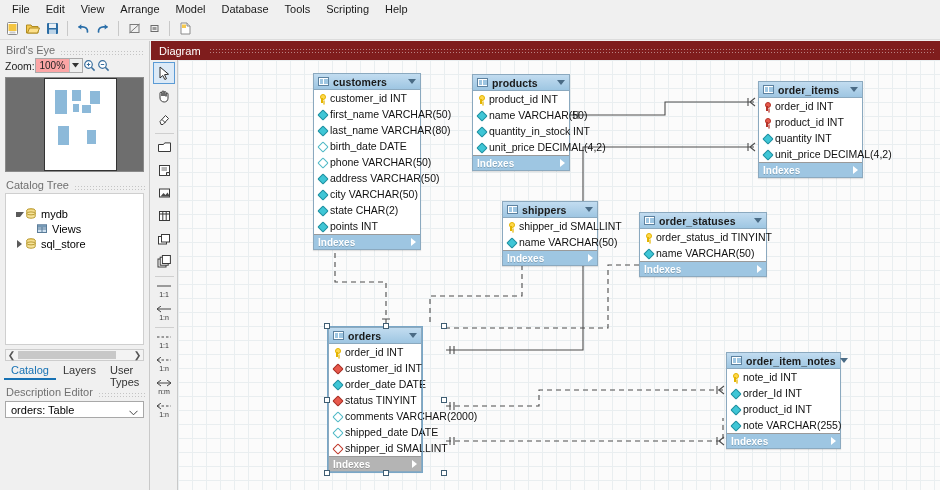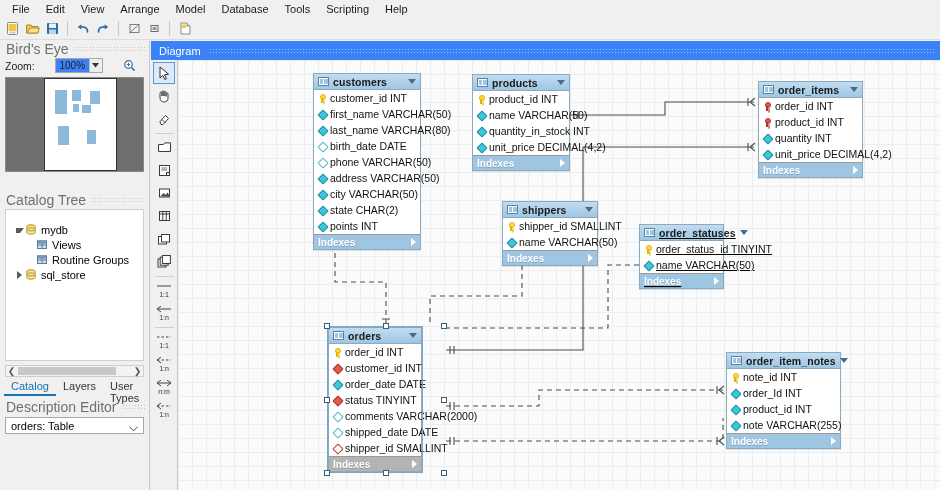--- a/index.html
+++ b/index.html
@@ -30,37 +30,37 @@
   .tb-sep { width: 1px; height: 15px; background: #c8c8c8; margin: 0 5px; }
   .tb-btn { width: 20px; height: 18px; display: flex; align-items: center; justify-content: center; }
   .tb-btn svg { display: block; }
 
   
   .sidebar {
     position: absolute; left: 0; top: 41px; width: 150px; height: 449px;
     background: #f0f0f0; border-right: 1px solid #c9c9c9;
   }
   .panel-head {
-    height: 15px; display: flex; align-items: center;
-    font-size: 14px; color: #707070; padding-left: 6px; background: #f0f0f0;
+    height: 15px; display: flex; align-items: flex-end;
+    font-size: 11px; color: #707070; padding-left: 6px; background: #f0f0f0;
   }
   .panel-head .ttl { white-space: nowrap; }
   .panel-head .dots {
     flex: 1; height: 6px; margin-left: 5px; margin-right: 4px;
     background-image: radial-gradient(#c4c4c4 40%, transparent 41%);
     background-size: 3px 3px;
   }
 
   
   .zoomrow {
-    height: 19px; display: flex; align-items: center; gap: 20px;
+    height: 19px; display: flex; align-items: center; gap: 0;
     padding: 0 5px; font-size: 10.5px; color: #222;
   }
   .zoom-combo {
-    display: flex; align-items: flex-end; border: 1px solid #aaa; background: #3b82f6;
+    display: flex; align-items: flex-end; border: 1px solid #aaa; background: #fca5a5;
     height: 15px;
   }
   .zoom-combo .val { width: 33px; text-align: center; font-size: 10px; line-height: 13px; }
   .zoom-combo .arr {
     width: 13px; height: 13px; background: #eee; border-left: 1px solid #bbb;
     display: flex; align-items: center; justify-content: center;
   }
   .mag { width: 14px; height: 14px; display:flex; align-items:center; justify-content:center;}
 
   
@@ -107,21 +107,21 @@
     display: flex; flex-direction: column; align-items: center; padding-top: 2px;
   }
   .vtool { width: 22px; height: 22px; display: flex; align-items: center; justify-content: center; margin-bottom: 1px; }
   .vtool.sel { border: 1px solid #5b9bd5; background: #dceaf7; }
   .vsep { width: 19px; height: 1px; background: #cfcfcf; margin: 2px 0; }
   .vtool .rel { font-size: 7px; color: #333; line-height: 1; text-align: center; }
 
   
   .diagram-tab {
     position: absolute; left: 151px; top: 41px; width: 789px; height: 19px;
-    background: #3b82f6; color: #fff; font-size: 11px;
+    background: #7f1d1d; color: #fff; font-size: 11px;
     display: flex; align-items: center; padding-left: 8px;
   }
   .diagram-tab .dots2 {
     flex: 1; height: 6px; margin-left: 8px; margin-right: 4px;
     background-image: radial-gradient(rgba(255,255,255,.45) 40%, transparent 41%);
     background-size: 3px 3px;
   }
 
   
   .canvas {
@@ -309,21 +309,21 @@
           <div class="be-box" style="left: 14%; top: 12%; width: 17%; height: 26%;"></div>
           <div class="be-box" style="left: 38%; top: 12%; width: 13%; height: 12%;"></div>
           <div class="be-box" style="left: 63%; top: 13%; width: 14%; height: 14%;"></div>
           <div class="be-box" style="left: 39%; top: 27%; width: 9%; height: 9%;"></div>
           <div class="be-box" style="left: 52%; top: 29%; width: 13%; height: 8%;"></div>
           <div class="be-box" style="left: 18%; top: 52%; width: 16%; height: 21%;"></div>
           <div class="be-box" style="left: 59%; top: 56%; width: 13%; height: 15%;"></div>
         </div>
     </div>
 
-    <div class="panel-head" style="margin-top:20px">
+    <div class="panel-head" style="margin-top:4px">
       <span class="ttl">Catalog Tree</span>
       <span class="dots"></span>
     </div>
 
     <div class="tree" id="tree">
         <div class="tnode">
           <span class="tw">
             <span class="tri open"></span>
           </span>
           <span style="display: flex; align-items: center;">
@@ -338,31 +338,20 @@
         <div class="tnode lvl2">
           <span style="display: flex; align-items: center;">
             <svg width="12" height="11" viewBox="0 0 12 11">
               <rect x="1.5" y="2" width="9" height="7.5" fill="#cfe1f0" stroke="#5a7c99"></rect>
               <rect x="1.5" y="2" width="9" height="2" fill="#8fb4d0" stroke="#5a7c99"></rect>
               <line x1="1.5" y1="6" x2="10.5" y2="6" stroke="#5a7c99"></line>
               <line x1="6" y1="4" x2="6" y2="9.5" stroke="#5a7c99"></line>
             </svg>
           </span>
           <span class="lbl">Views</span>
-        </div>
-        <div class="tnode lvl2">
-          <span style="display: flex; align-items: center;">
-            <svg width="12" height="11" viewBox="0 0 12 11">
-              <rect x="1.5" y="2" width="9" height="7.5" fill="#cfe1f0" stroke="#5a7c99"></rect>
-              <rect x="1.5" y="2" width="9" height="2" fill="#8fb4d0" stroke="#5a7c99"></rect>
-              <line x1="1.5" y1="6" x2="10.5" y2="6" stroke="#5a7c99"></line>
-              <line x1="6" y1="4" x2="6" y2="9.5" stroke="#5a7c99"></line>
-            </svg>
-          </span>
-          <span class="lbl">Routine Groups</span>
         </div>
         <div class="tnode">
           <span class="tw">
             <span class="tri closed"></span>
           </span>
           <span style="display: flex; align-items: center;">
             <svg width="12" height="11" viewBox="0 0 12 11">
               <ellipse cx="6" cy="2.3" rx="4.2" ry="1.6" fill="#f0d070" stroke="#b99a2e"></ellipse>
               <path d="M1.8 2.3v6.3c0 .9 1.9 1.6 4.2 1.6s4.2-.7 4.2-1.6V2.3" fill="#f6e39b" stroke="#b99a2e"></path>
               <ellipse cx="6" cy="5.4" rx="4.2" ry="1.5" fill="none" stroke="#b99a2e"></ellipse>
@@ -655,21 +644,21 @@
             <div class="col">
               <span class="cico dia d-teal"></span>
               <span>name VARCHAR(50)</span>
             </div>
           </div>
           <div class="tbl-ft blue">
             <span class="ftl">Indexes</span>
             <span class="ftc"></span>
           </div>
         </div>
-        <div class="tbl" style="left: 461px; top: 164px; width: 85px; text-decoration: underline;">
+        <div class="tbl" style="left: 461px; top: 152px; width: 128px;">
           <div class="tbl-hd">
             <span class="tbl-ico"></span>
             <span class="tname">order_statuses</span>
             <span class="hd-caret"></span>
           </div>
           <div class="cols">
             <div class="col">
               <span class="cico pk"></span>
               <span>order_status_id TINYINT</span>
             </div>

